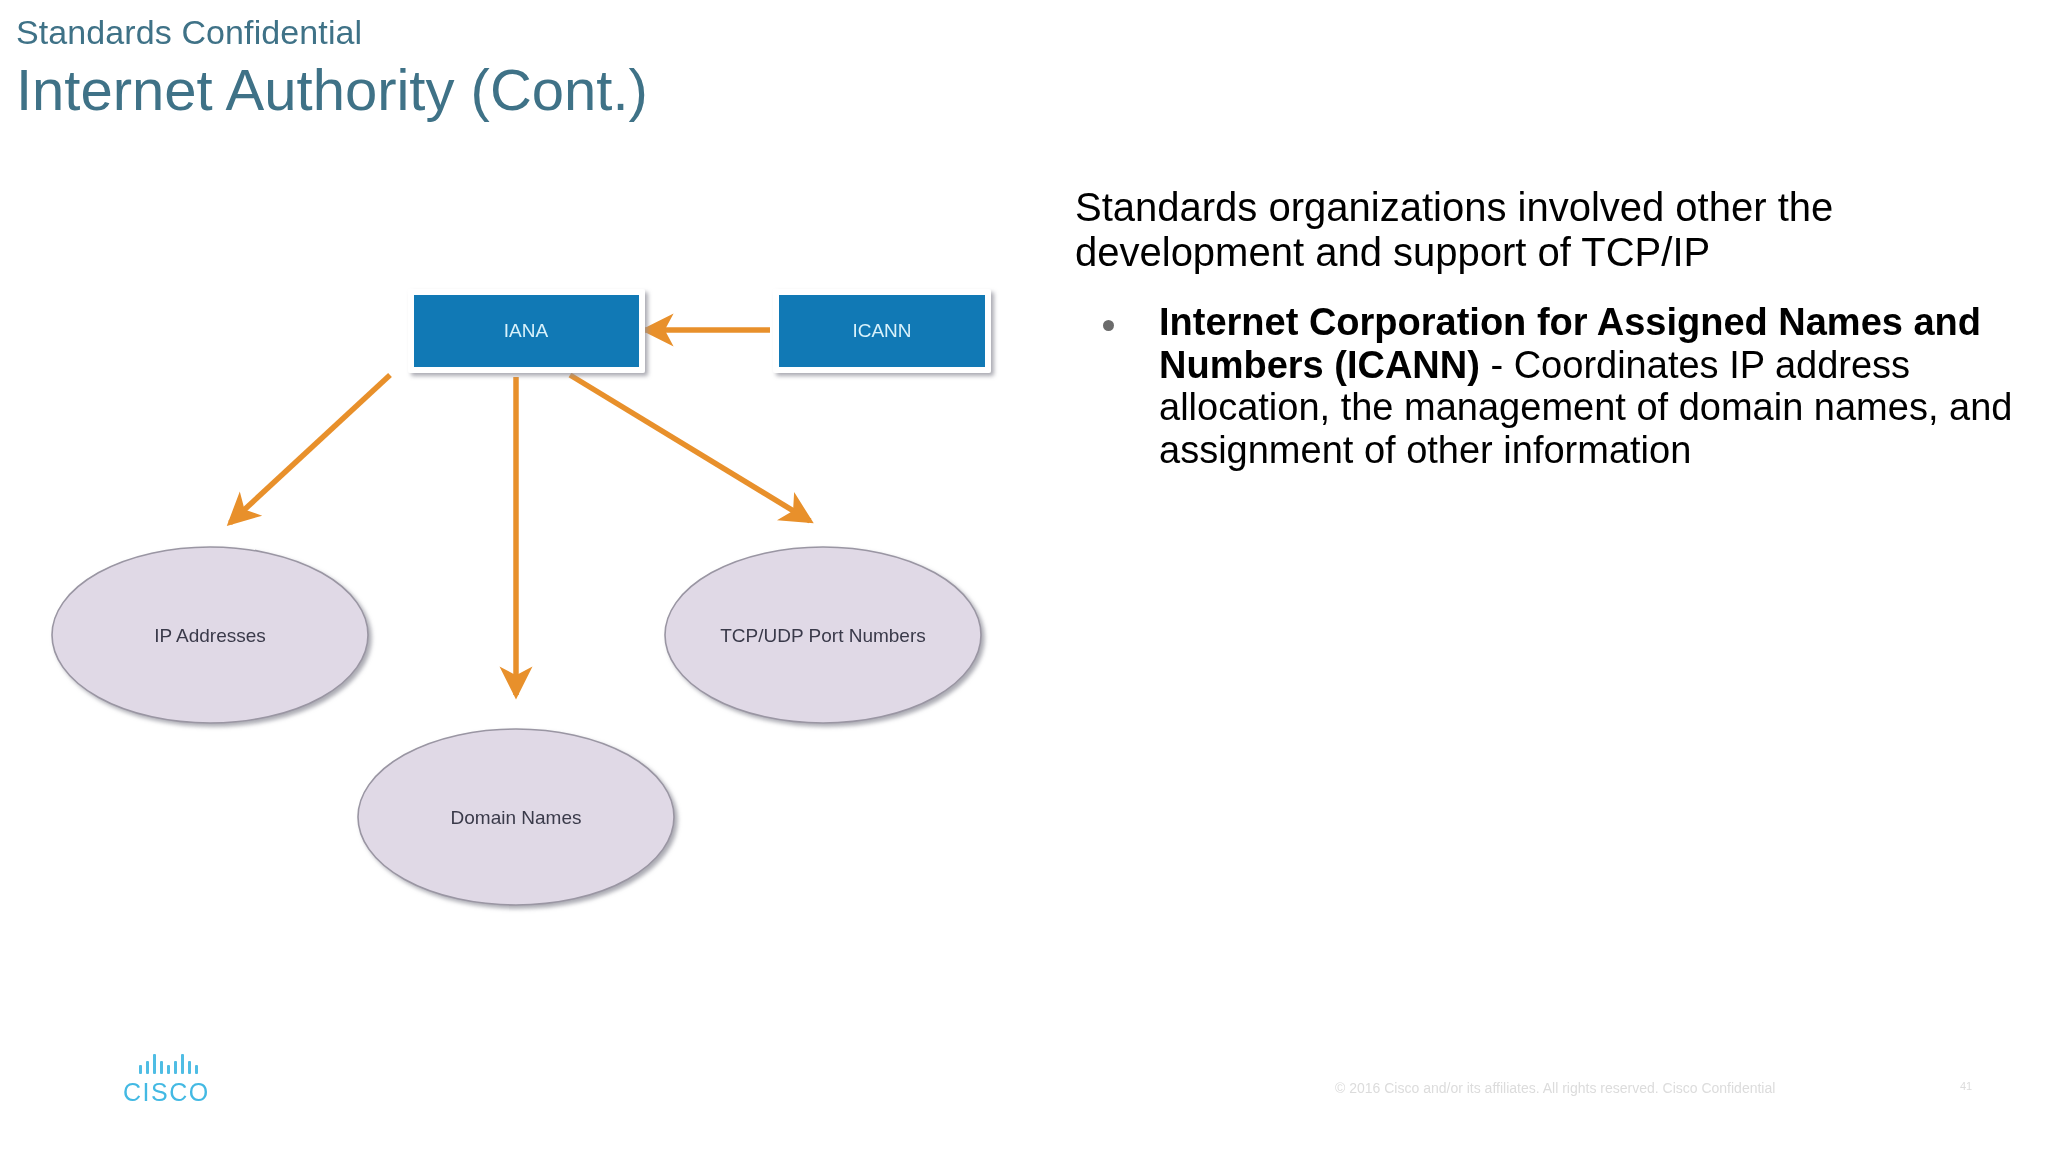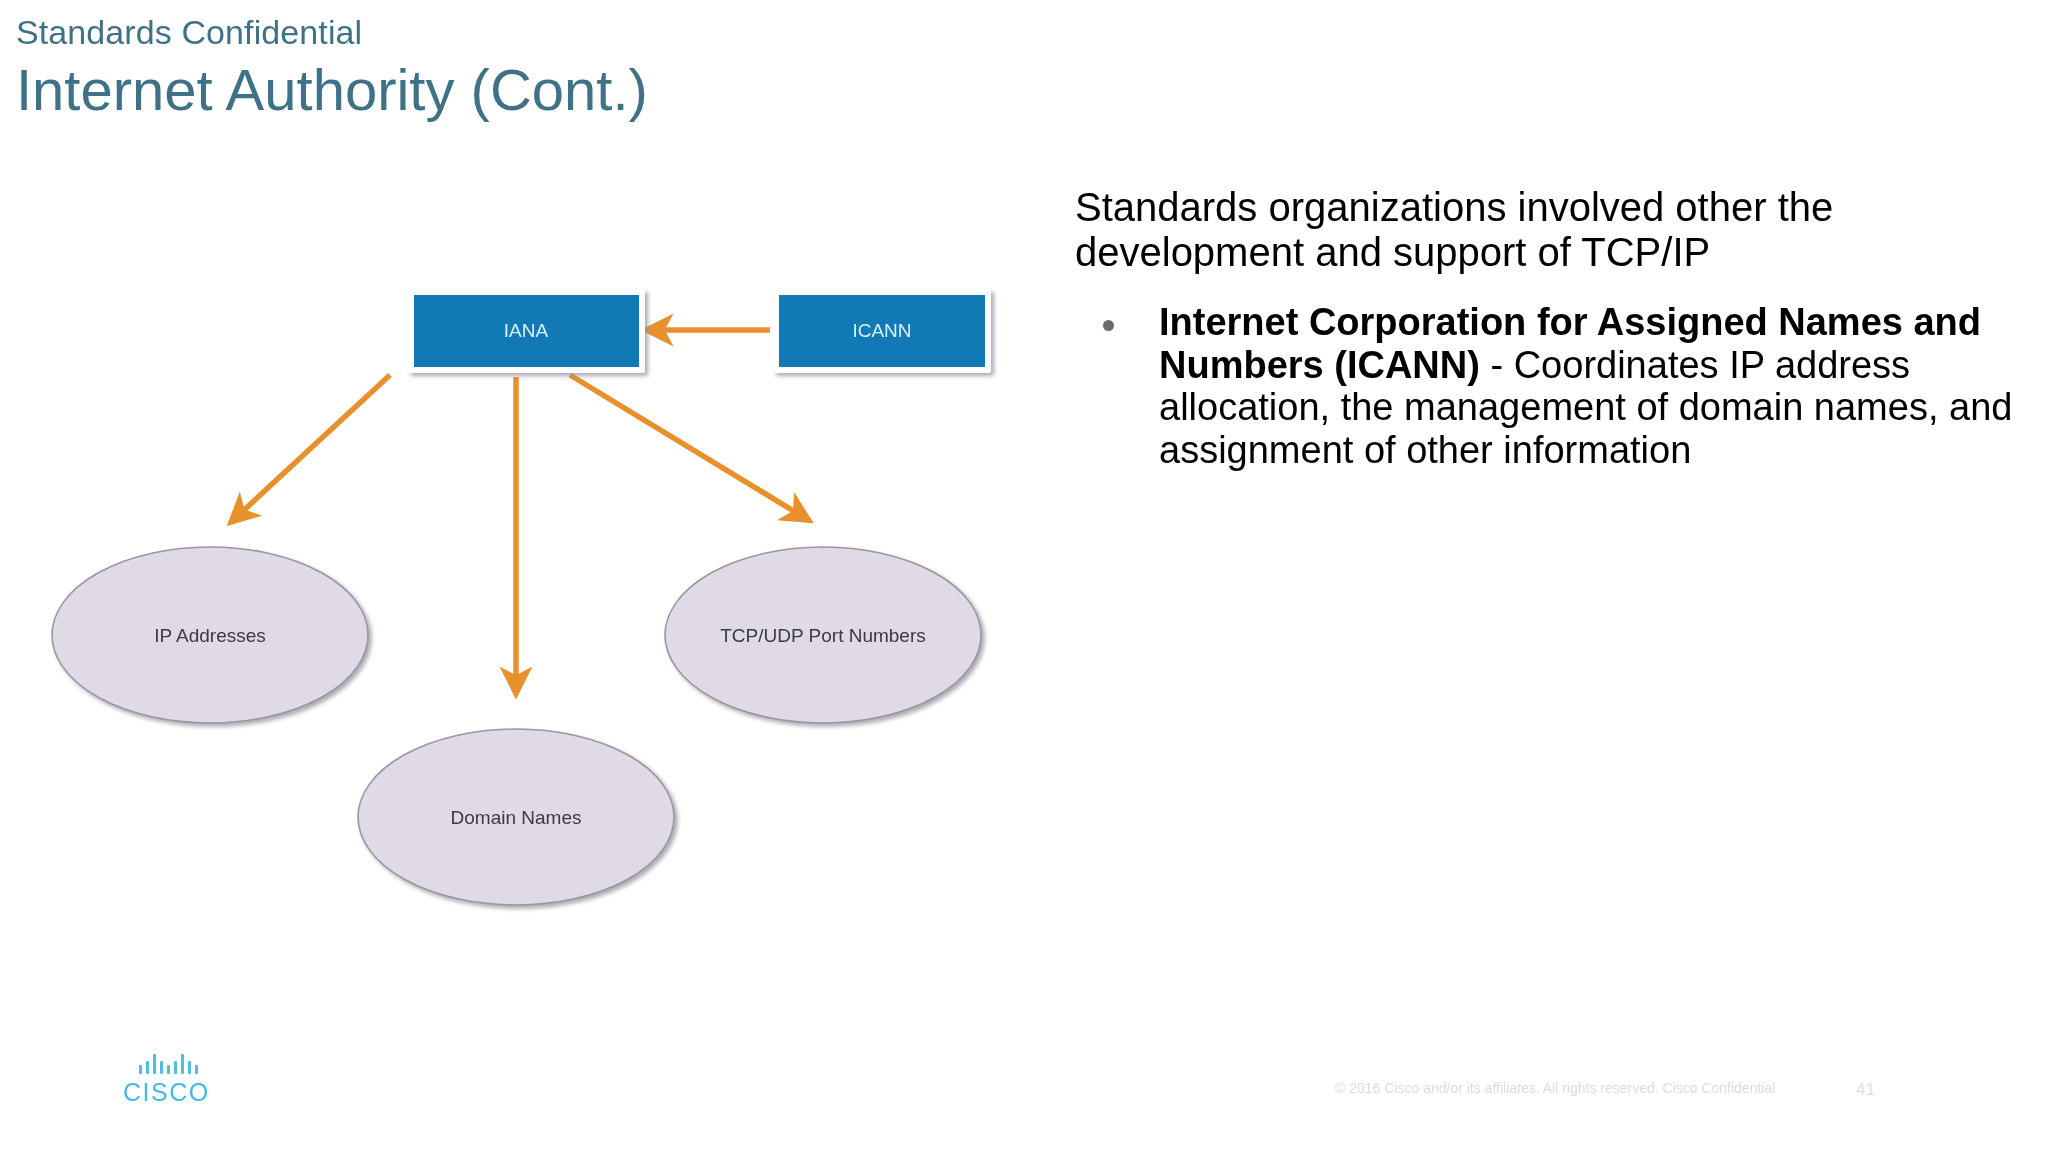--- a/index.html
+++ b/index.html
@@ -127,23 +127,23 @@
   #footer-copy {
     position: absolute;
     left: 1335px;
     top: 1080px;
     font-size: 14px;
     color: #dcdcdc;
     white-space: nowrap;
   }
   #footer-page {
     position: absolute;
-    left: 1856px;
+    left: 1960px;
     top: 1080px;
-    font-size: 17px;
+    font-size: 11px;
     color: #dcdcdc;
   }
 </style>
 </head>
 <body>
 
 <div id="slide-header">
   <div id="eyebrow">Standards Confidential</div>
   <div id="slide-title">Internet Authority (Cont.)</div>
 </div>

